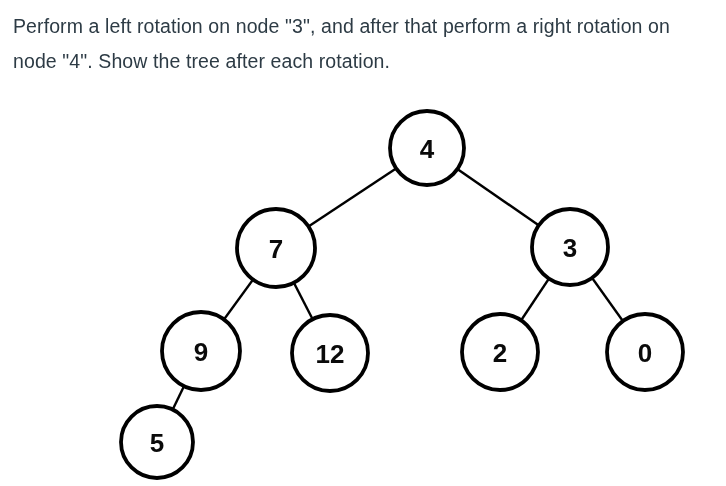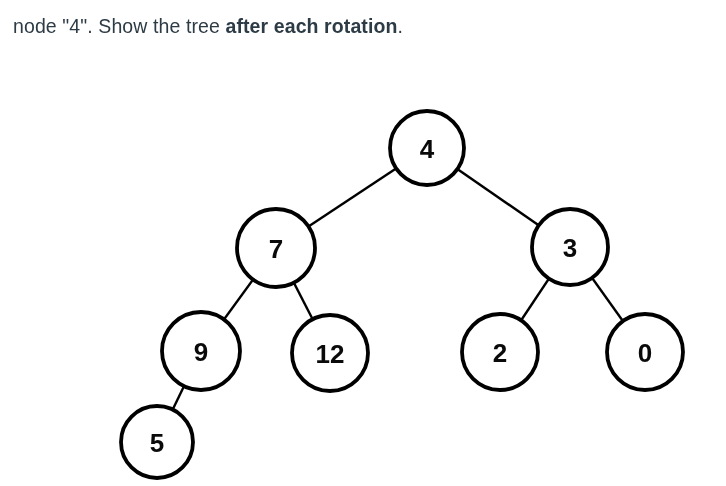--- a/index.html
+++ b/index.html
@@ -21,39 +21,42 @@
     width: 705px;
     font-size: 19.5px;
     line-height: 35px;
     color: #2d3b45;
     letter-spacing: 0.1px;
   }
   .question .line {
     white-space: nowrap;
   }
   .question b {
-    font-weight: 700;
+    font-weight: 400;
   }
   .tree-wrap {
     position: absolute;
     left: 0;
     top: 0;
     width: 726px;
     height: 486px;
   }
   svg text.node-label {
     font-family: "Liberation Sans", "DejaVu Sans", sans-serif;
     font-weight: 700;
     font-size: 26px;
   }
 </style>
 </head>
 <body>
 
 <div class="question">
+  <div class="line">
+    <span>Perform a left rotation on node "3", and after that perform a right rotation on</span>
+  </div>
   <div class="line">
     <span>node "4". Show the tree </span><b>after each rotation</b><span>.</span>
   </div>
 </div>
 
 <div class="tree-wrap">
   <svg width="726" height="486" viewBox="0 0 726 486" xmlns="http://www.w3.org/2000/svg">
       <line x1="427" y1="148" x2="276" y2="248" stroke="#000000" stroke-width="2.4"></line>
       <line x1="427" y1="148" x2="570" y2="247" stroke="#000000" stroke-width="2.4"></line>
       <line x1="276" y1="248" x2="201" y2="351" stroke="#000000" stroke-width="2.4"></line>

